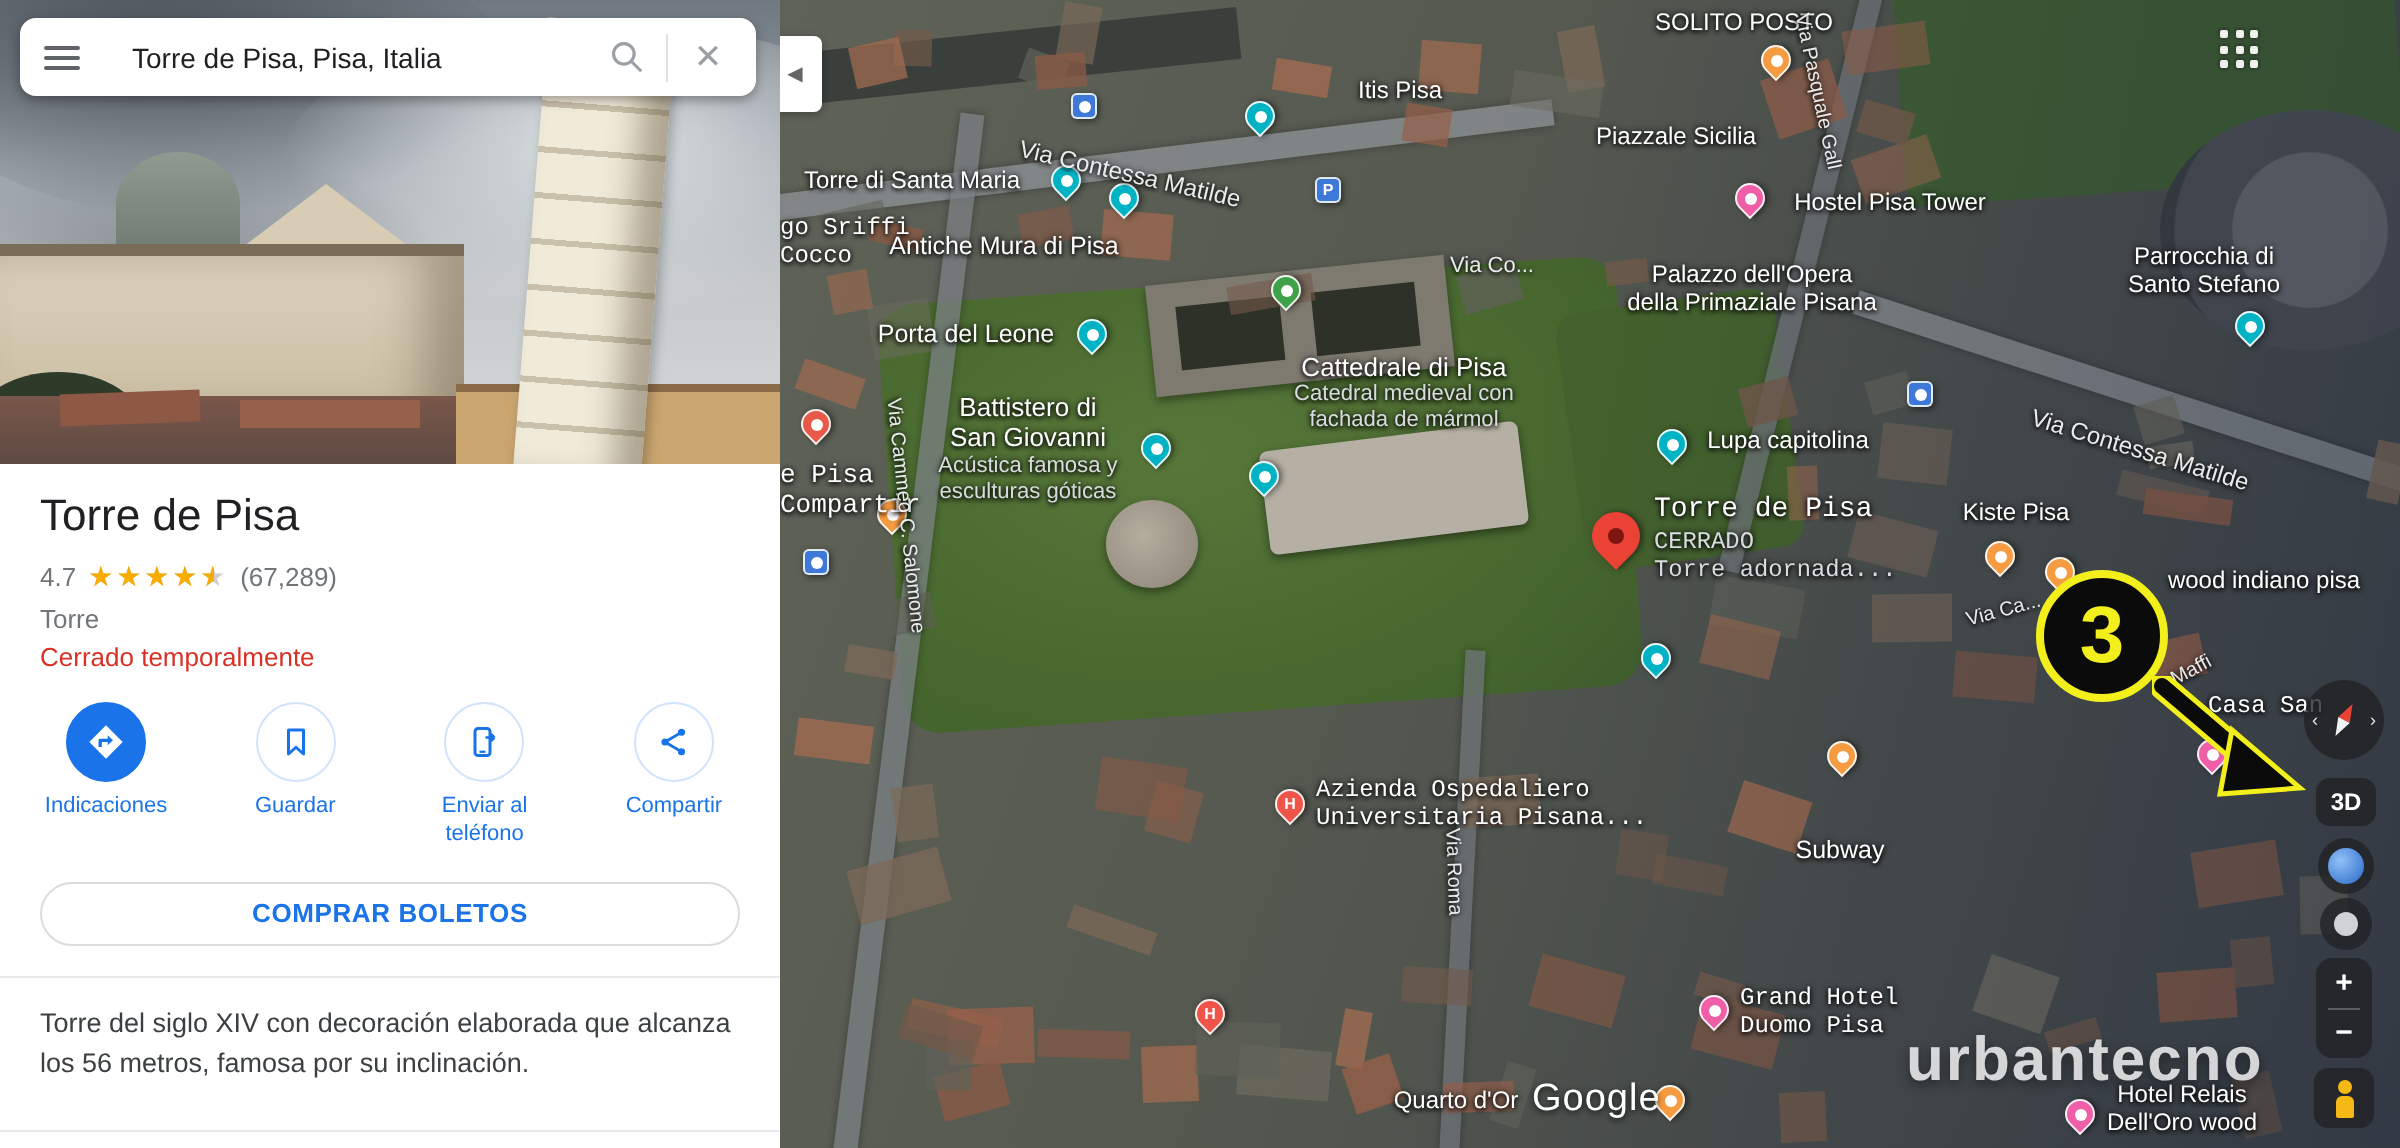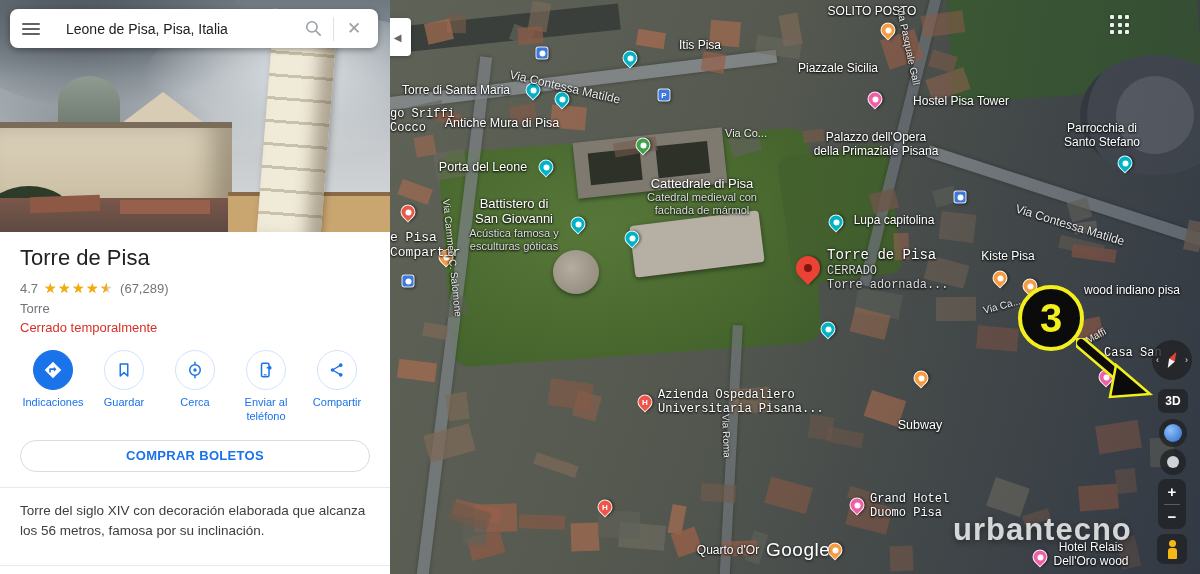--- a/index.html
+++ b/index.html
@@ -184,21 +184,21 @@
       <div class="tower"></div>
       <div class="belfry"></div>
     </div>
 
     <div class="searchbar">
       <div class="hamburger">
           <b></b>
           <b></b>
           <b></b>
         </div>
-      <div class="query">Leone de Pisa, Pisa, Italia</div>
+      <div class="query">Torre de Pisa, Pisa, Italia</div>
       <div class="sb-ic">
         <svg width="19" height="19" viewBox="0 0 24 24">
             <circle cx="10" cy="10" r="6.5" fill="none" stroke="#9aa0a6" stroke-width="2"></circle>
             <line x1="15" y1="15" x2="21" y2="21" stroke="#9aa0a6" stroke-width="2"></line>
           </svg>
       </div>
       <div class="sb-div"></div>
       <div class="sb-ic xmark">✕</div>
     </div>
 
@@ -228,31 +228,20 @@
           </div>
           <div class="action-label">Indicaciones</div>
         </div>
         <div class="action">
           <div class="action-circle">
             <svg width="18" height="18" viewBox="0 0 24 24">
                 <path d="M7 4 h10 v16 l-5 -4.5 L7 20 z" fill="none" stroke="#1a73e8" stroke-width="2" stroke-linejoin="round"></path>
               </svg>
           </div>
           <div class="action-label">Guardar</div>
-        </div>
-        <div class="action">
-          <div class="action-circle">
-            <svg width="18" height="18" viewBox="0 0 24 24">
-                <circle cx="12" cy="12" r="7" fill="none" stroke="#1a73e8" stroke-width="2"></circle>
-                <circle cx="12" cy="12" r="2.2" fill="#1a73e8"></circle>
-                <line x1="12" y1="1" x2="12" y2="5" stroke="#1a73e8" stroke-width="2"></line>
-                <line x1="12" y1="19" x2="12" y2="23" stroke="#1a73e8" stroke-width="2"></line>
-              </svg>
-          </div>
-          <div class="action-label">Cerca</div>
         </div>
         <div class="action">
           <div class="action-circle">
             <svg width="18" height="18" viewBox="0 0 24 24">
                 <rect x="6" y="3" width="10" height="18" rx="2" fill="none" stroke="#1a73e8" stroke-width="2"></rect>
                 <line x1="9" y1="18.5" x2="13" y2="18.5" stroke="#1a73e8" stroke-width="1.5"></line>
                 <path d="M13 9 h6 m0 0 l-2.4 -2.4 M19 9 l-2.4 2.4" fill="none" stroke="#1a73e8" stroke-width="1.8"></path>
               </svg>
           </div>
           <div class="action-label">Enviar al teléfono</div>
@@ -517,21 +506,21 @@
     <div id="map-labels">
         <div class="map-label" style="left: 482px; top: 4px;">
           <div class="ln">SOLITO POSTO</div>
         </div>
         <div class="map-label" style="left: 310px; top: 38px;">
           <div class="ln">Itis Pisa</div>
         </div>
         <div class="map-label" style="left: 448px; top: 61px;">
           <div class="ln">Piazzale Sicilia</div>
         </div>
-        <div class="map-label" style="left: 571px; top: 94px;">
+        <div class="map-label" style="left: 555px; top: 94px;">
           <div class="ln">Hostel Pisa Tower</div>
         </div>
         <div class="map-label" style="left: 66px; top: 83px;">
           <div class="ln">Torre di Santa Maria</div>
         </div>
         <div class="map-label left" style="left: 0px; top: 107px;">
           <div class="ln">go Sriffi</div>
           <div class="ln">Cocco</div>
         </div>
         <div class="map-label" style="left: 112px; top: 116px; font-size: 12.5px;">

